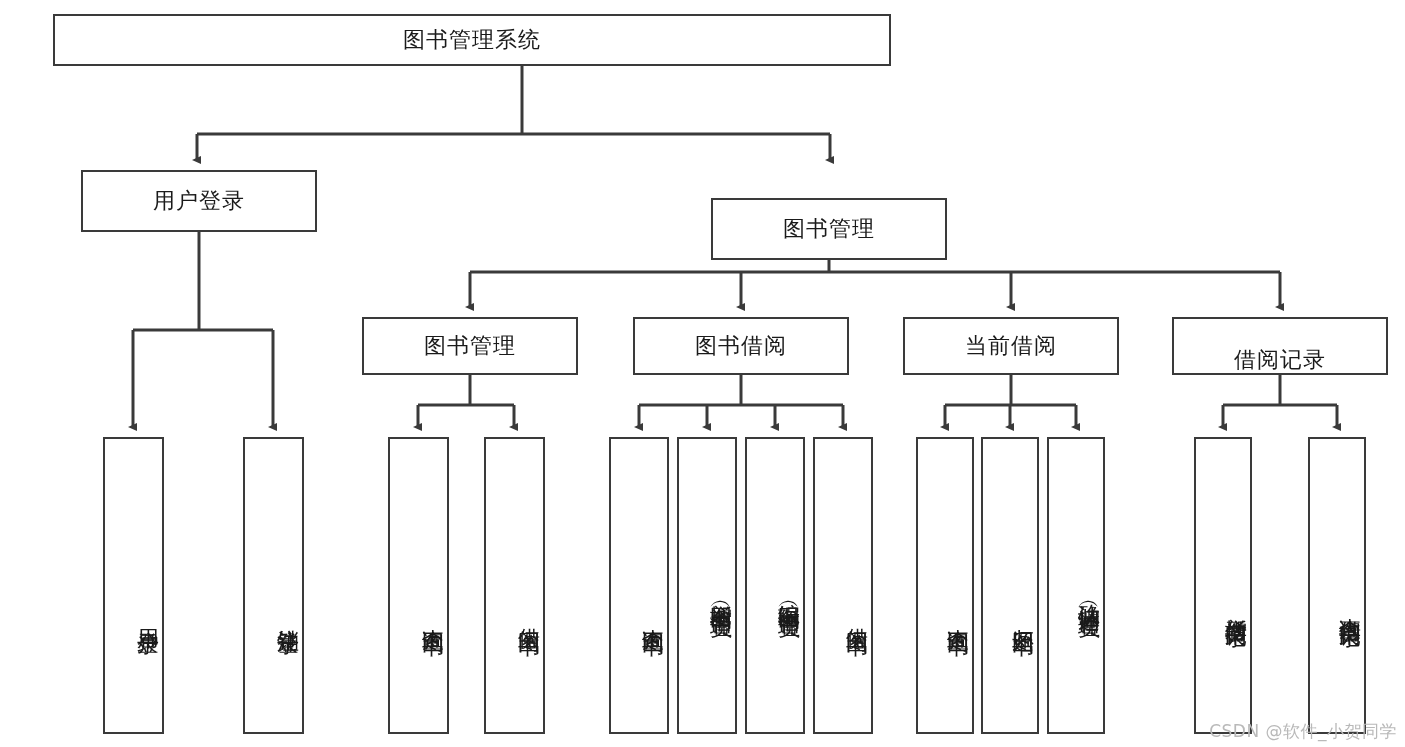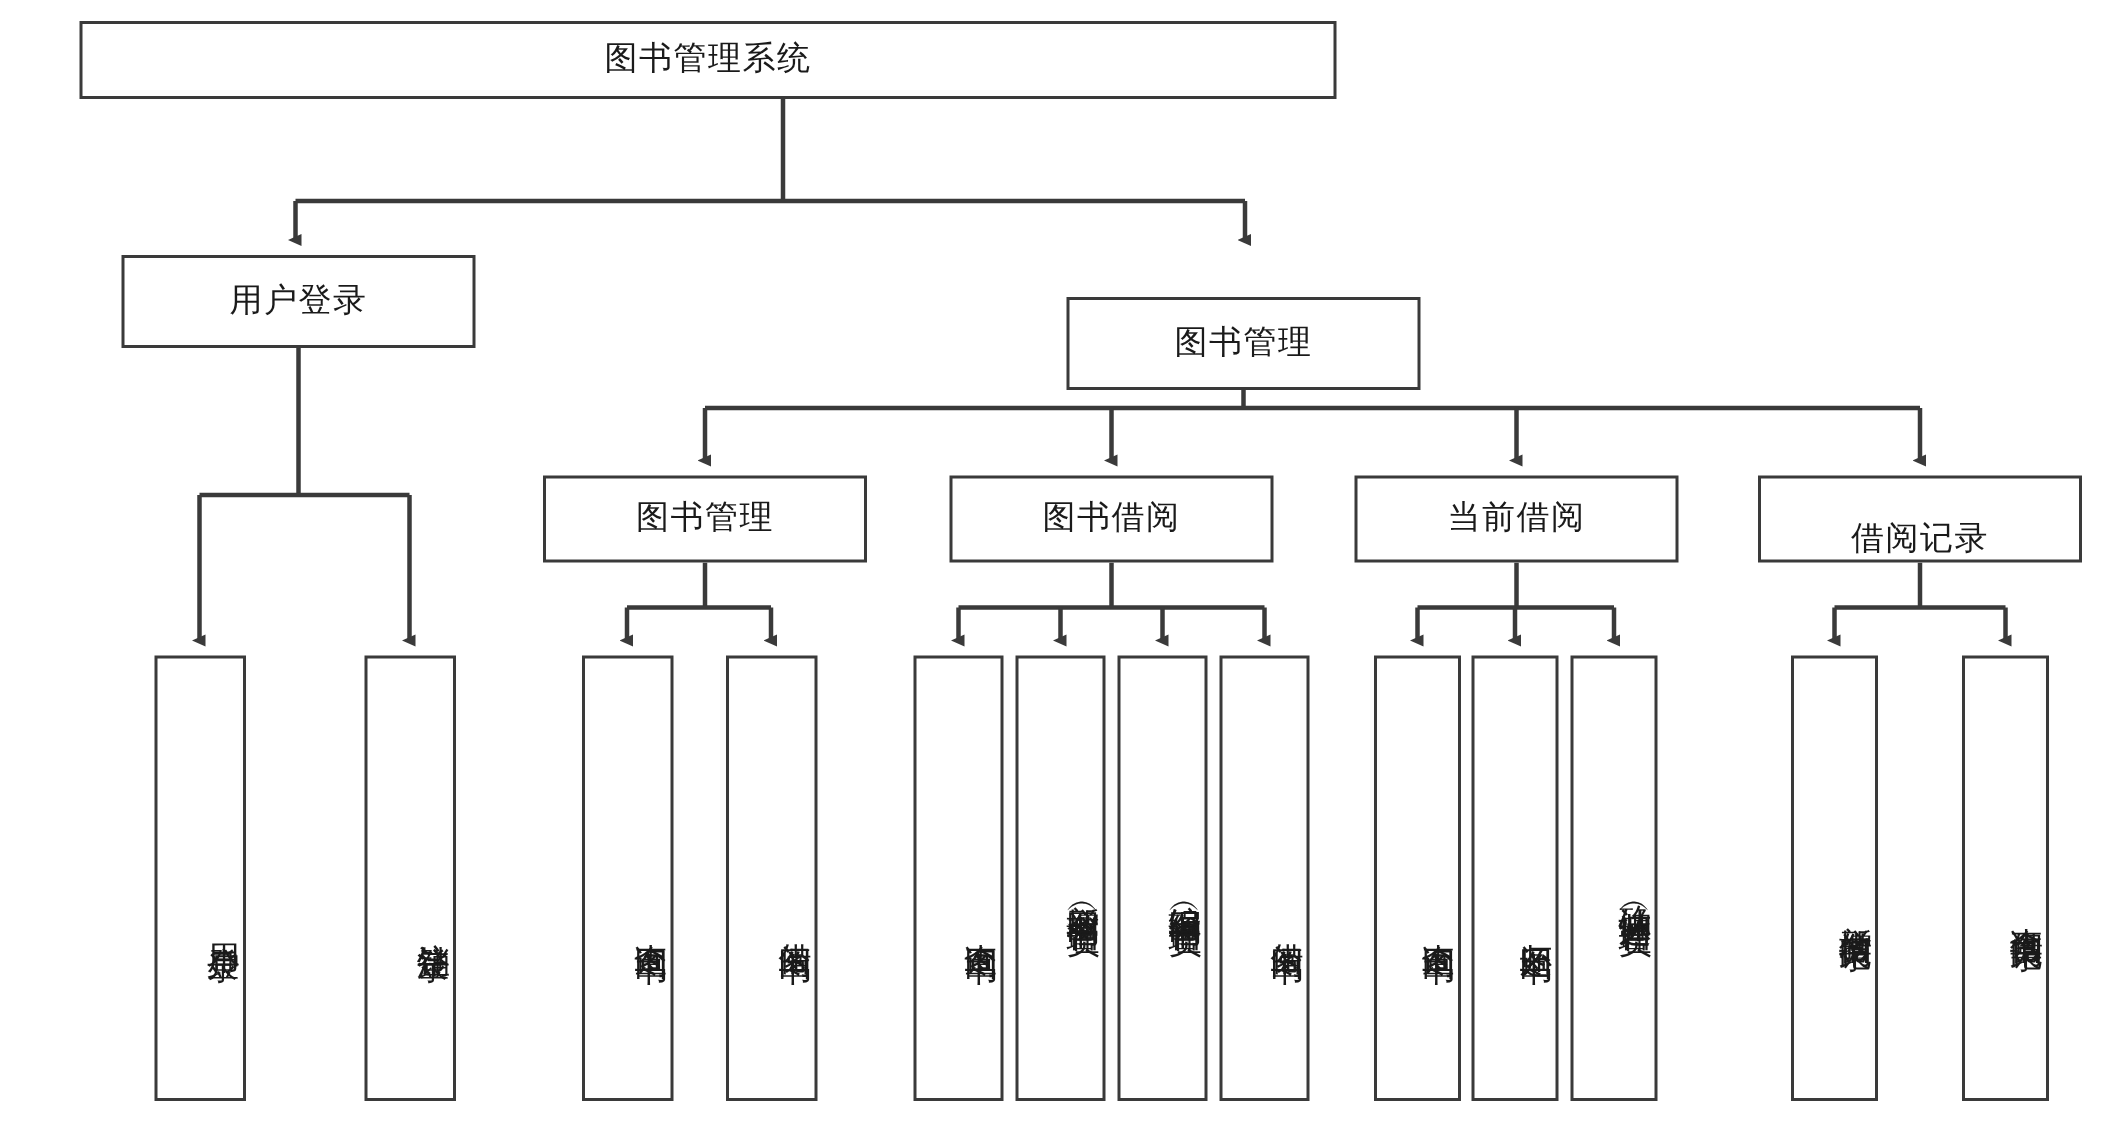--- a/index.html
+++ b/index.html
@@ -197,14 +197,15 @@
   </div>
 
   <div class="node node-v pad-mid" style="left:1194px; top:437px; width:58px; height:297px;">
     <span>新增借阅记录</span>
   </div>
 
   <div class="node node-v pad-mid" style="left:1308px; top:437px; width:58px; height:297px;">
     <span>查询借阅记录</span>
   </div>
 
+  <div id="watermark">CSDN @软件_小贺同学</div>
 
 </div>
 
 </body></html>

